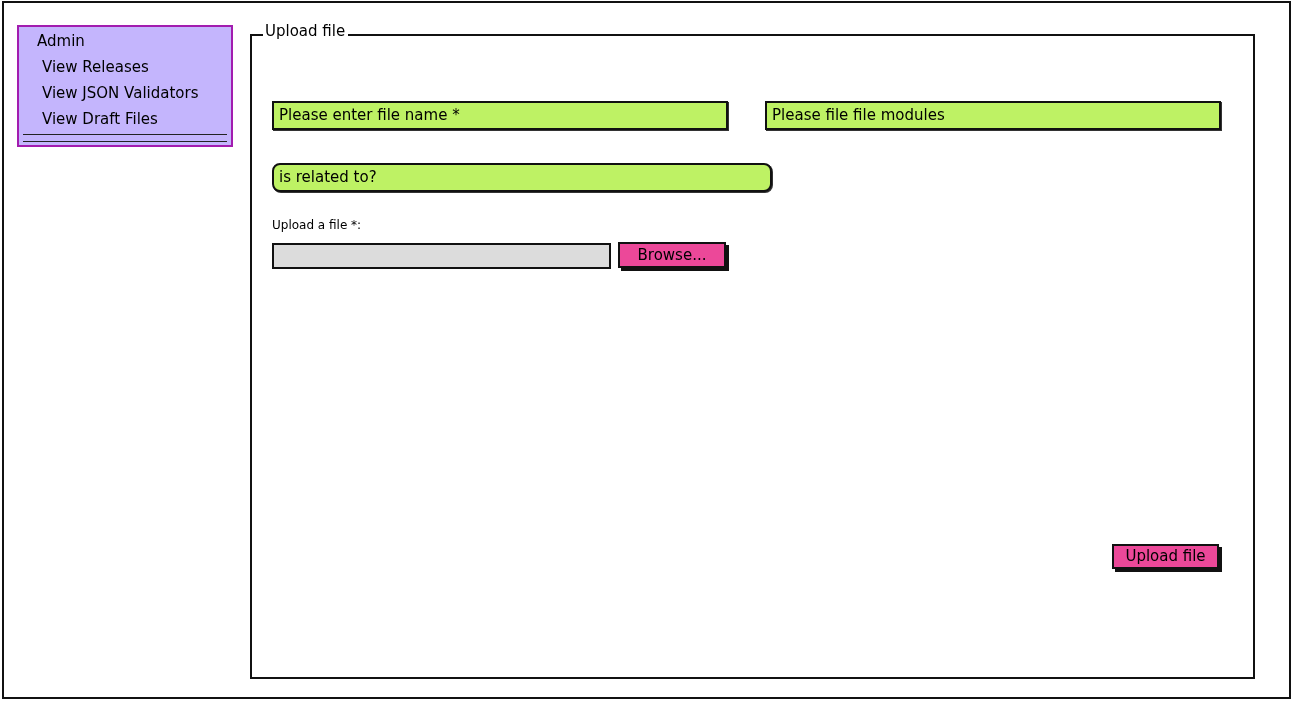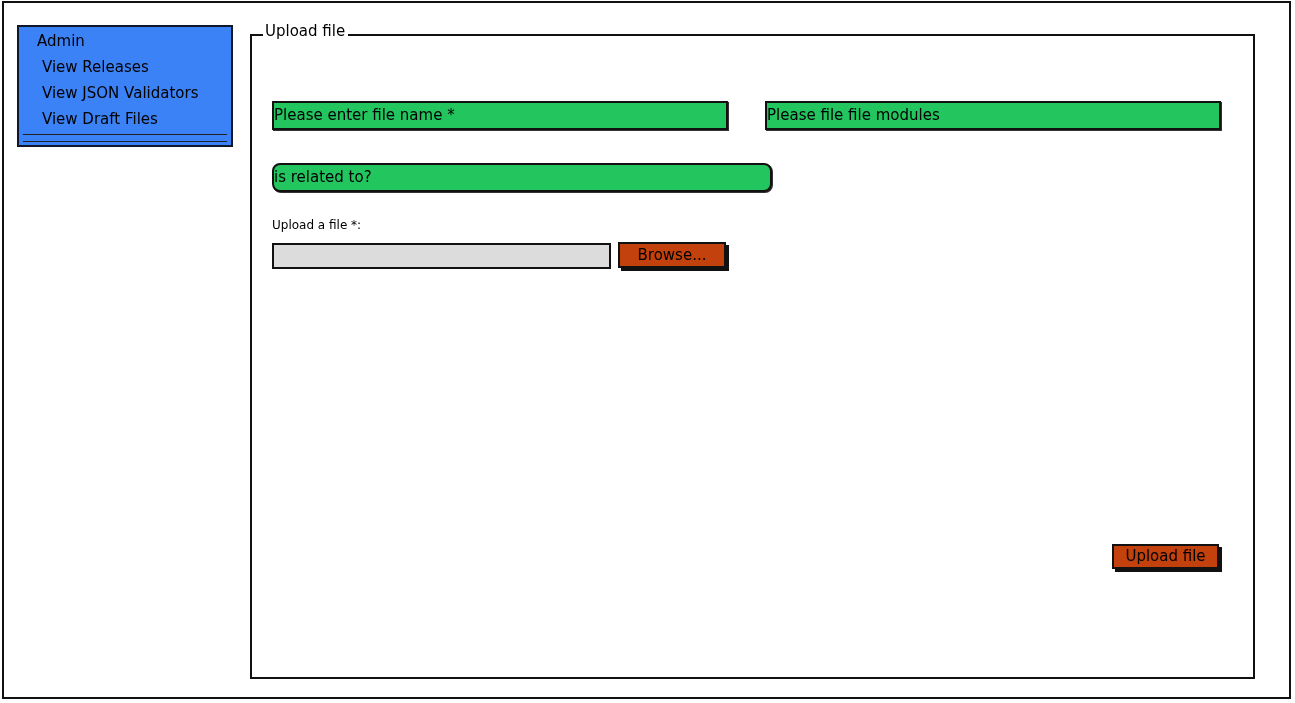--- a/index.html
+++ b/index.html
@@ -1,36 +1,36 @@
 <!DOCTYPE html>
 <html><head>
   <meta charset="utf-8">
   <style>
     html, body { margin: 0; padding: 0; background: #ffffff; }
     body { width: 1295px; height: 703px; position: relative; overflow: hidden;
       font-family: "DejaVu Sans", sans-serif; color: #000; font-size: 15px; }
     .outer { position: absolute; left: 2px; top: 1px; width: 1289px; height: 698px;
       border: 2px solid #111; box-sizing: border-box; }
     .sidebar { position: absolute; left: 17px; top: 25px; width: 216px; height: 122px;
-      border: 2px solid #0f172a; box-sizing: border-box; background: #3b82f6; }
+      border: 2px solid #a21caf; box-sizing: border-box; background: #c4b5fd; }
     .sidebar .footer-lines { position: absolute; left: 4px; right: 4px; bottom: 3px; height: 6px;
       border-top: 1px solid #222; border-bottom: 1.5px solid #222; }
     .sidebar .title { position: absolute; left: 18px; top: 5px; font-size: 15px; }
     .sidebar .item { position: absolute; left: 23px; font-size: 15px; cursor: pointer; white-space: nowrap; text-align: center; }
     .fieldset { position: absolute; left: 250px; top: 34px; width: 1005px; height: 645px;
       border: 2px solid #111; box-sizing: border-box; }
     .legend { position: absolute; left: 263px; top: 22px; background: #fff; padding: 0 3px 0 2px;
       font-size: 15px; }
     .input { position: absolute; height: 29px; border: 2px solid #111; box-sizing: border-box;
-      background: #22c55e; box-shadow: 1px 1px 0 #333; font-size: 15px; line-height: 25px;
-      white-space: nowrap; overflow: hidden; }
+      background: #bef264; box-shadow: 1px 1px 0 #333; font-size: 15px; line-height: 25px;
+      padding-left: 5px; white-space: nowrap; overflow: hidden; }
     .label { position: absolute; font-size: 12px; white-space: nowrap; }
     .file-box { position: absolute; left: 272px; top: 243px; width: 339px; height: 26px;
       border: 2px solid #111; box-sizing: border-box; background: #dcdcdc; }
-    .btn { position: absolute; border: 2px solid #111; box-sizing: border-box; background: #c2410c;
+    .btn { position: absolute; border: 2px solid #111; box-sizing: border-box; background: #ec4899;
       box-shadow: 3px 3px 0 #111; font-size: 15px; text-align: center; cursor: pointer; white-space: nowrap; }
   </style>
 </head>
 <body>
 
 <div class="outer"></div>
 
 <div class="sidebar">
   <div class="title">Admin</div>
   <div class="item" style="top:31px">View Releases</div>

